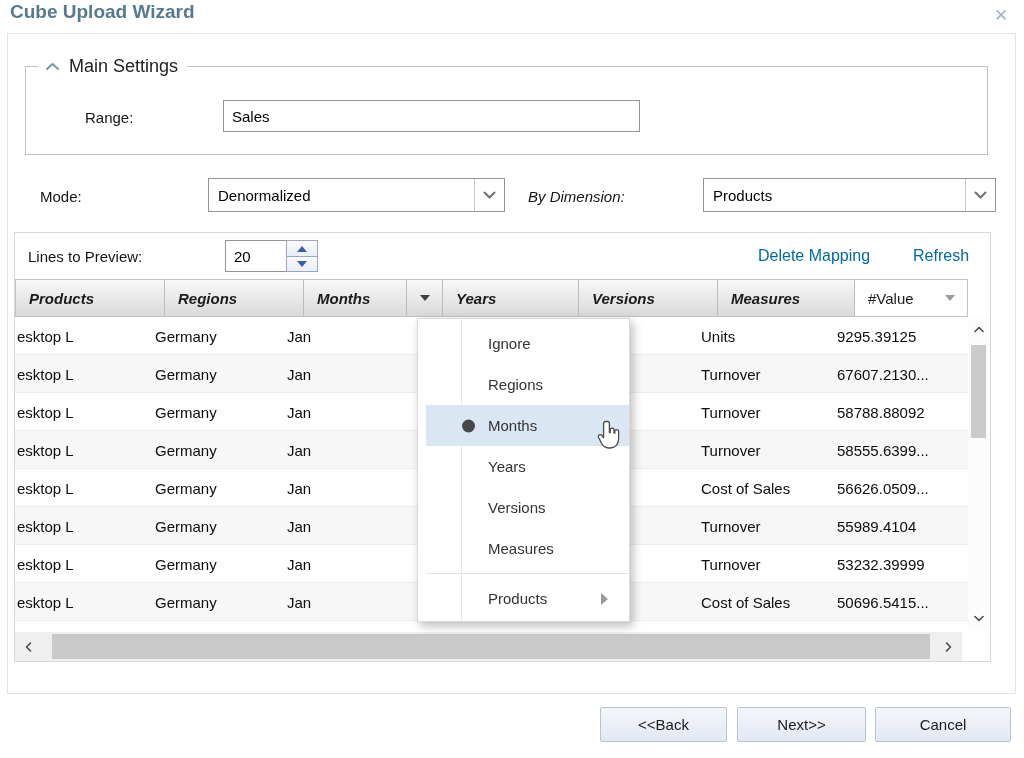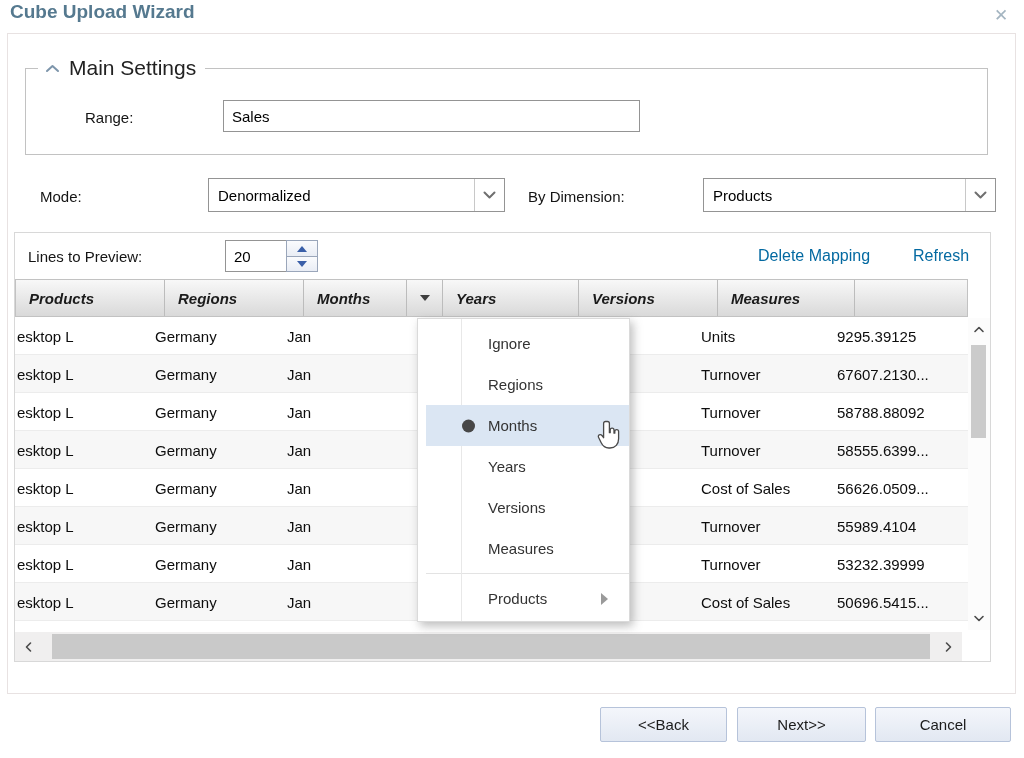--- a/index.html
+++ b/index.html
@@ -12,28 +12,28 @@
 
   
   .page-title { left:10px; top:1px; font-size:19px; font-weight:bold; color:#55798f; }
   .close-btn { left:989px; top:4px; width:24px; height:24px; text-align:center;
                line-height:24px; font-size:17px; color:#a4b5c1; }
   .dialog { left:7px; top:33px; width:1009px; height:661px; border:1px solid #e8e2e2; background:#fff; }
 
   
   fieldset.main-settings { left:25px; top:56px; width:963px; height:99px;
     border:1px solid #c2c2c2; margin:0; padding:0; position:absolute; background:#fff; }
-  fieldset.main-settings legend { margin-left:12px; padding:0 9px 0 7px; font-size:21px;
+  fieldset.main-settings legend { margin-left:12px; padding:0 9px 0 7px; font-size:18px;
     color:#222; display:flex; align-items:center; gap:9px; }
   .legend-chevron { display:inline-flex; }
 
   .form-label { font-size:15px; color:#141414; white-space:nowrap; }
   .lbl-range { left:40px; top:109px;margin-left:45px; }
   .lbl-mode { left:40px; top:188px; }
-  .lbl-bydim { left:528px; top:188px; }
+  .lbl-bydim { left:528px; top:188px;font-style:italic; }
 
   .text-input { border:1px solid #949494; background:#fff; color:#000;
     font:15px "Liberation Sans", sans-serif; padding:0 8px; position:absolute; }
   .range-input { left:223px; top:100px; width:417px; height:32px; }
 
   .combo { background:#fff; border:1px solid #949494; height:34px; }
   .combo-value { position:absolute; left:9px; top:50%; transform:translateY(-50%); font-size:15px; color:#000; white-space:nowrap; }
   .combo-btn { position:absolute; right:0; top:0; bottom:0; width:30px;
     border-left:1px solid #c8c8c8; display:flex; align-items:center; justify-content:center; background:#fff; }
   .mode-combo { left:208px; top:178px; width:297px; }
@@ -168,20 +168,24 @@
 <div class="abs grid-header">
   <div class="gh-cell gh-products">Products</div>
   <div class="gh-cell gh-regions">Regions</div>
   <div class="gh-cell gh-months">Months</div>
   <div class="gh-cell gh-arrow">
     <span class="tri-down-dark"></span>
   </div>
   <div class="gh-cell gh-years">Years</div>
   <div class="gh-cell gh-versions">Versions</div>
   <div class="gh-cell gh-measures">Measures</div>
+  <div class="gh-cell gh-value">
+    <span>#Value</span>
+    <span class="tri-down-gray"></span>
+  </div>
 </div>
 
 <div class="abs table-body">
     <div class="trow">
     <span class="cell cell-products">esktop L</span>
     <span class="cell cell-regions">Germany</span>
     <span class="cell cell-months">Jan</span>
     <span class="cell cell-measures">Units</span>
     <span class="cell cell-value">9295.39125</span>
   </div>

